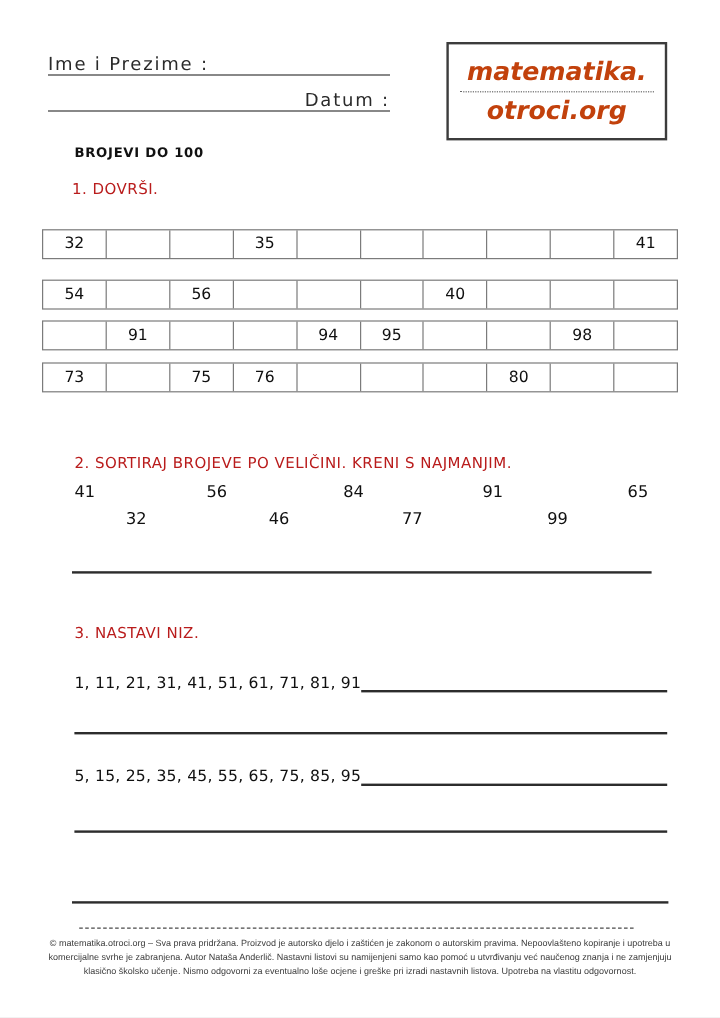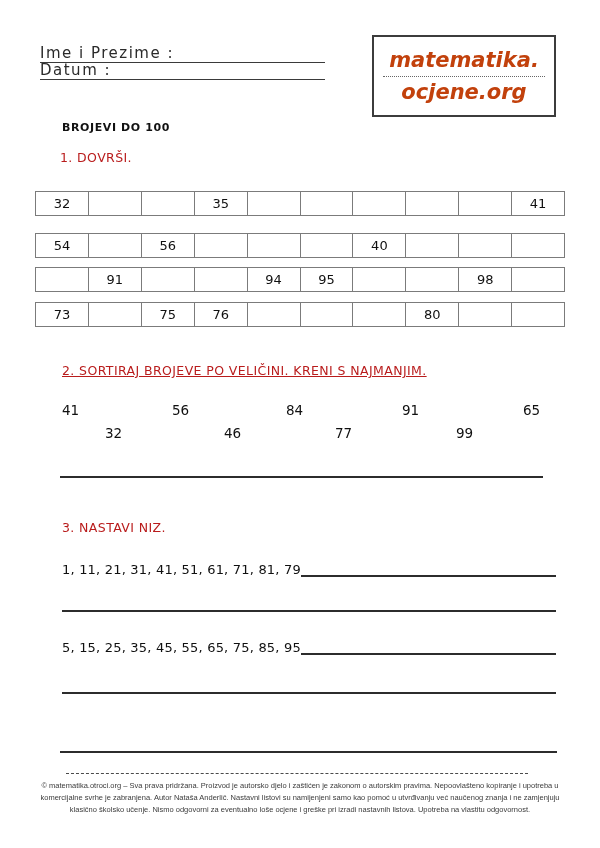--- a/index.html
+++ b/index.html
@@ -14,36 +14,36 @@
     overflow:hidden;
   }
   
   .field-line {
     position:absolute; left:40px; width:285px; height:19px;
     border-bottom:1.5px solid #3a3a3a;
     font-size:15px; letter-spacing:1.5px; color:#2a2a2a;
   }
   .field-line span { text-decoration:none;margin-top:40px; }
   .name-line { top:44px; }
-  .date-line { top:61px; }
+  .date-line { top:74px;text-align:right; }
   .logo-box {
     position:absolute; left:372px; top:35px; width:184px; height:82px;
     border:2px solid #3c3c3c; background:#fff;
     display:flex; flex-direction:column; align-items:center; justify-content:center;
   }
   .logo-line { font-size:21px; font-weight:bold; color:#c2410c; line-height:1.25;font-style:italic; }
   .logo-divider { width:90%; border-top:1.5px dotted #666; margin:2px 0; }
   
   .ws-title {
     position:absolute; left:62px; top:121px;
     font-size:11px; font-weight:bold; letter-spacing:0.6px; color:#111;
   }
   .ex-heading { position:absolute; font-size:12.5px; letter-spacing:0.4px; color:#b91c1c; }
   .ex1-h { left:60px; top:150px; }
-  .ex2-h { left:62px; top:363px;text-decoration:underline; }
+  .ex2-h { left:62px; top:378px; }
   .ex3-h { left:62px; top:520px; }
   
   .grid-row {
     position:absolute; left:35px; width:530px; height:25px;
     display:flex; border:1.5px solid #7b7b7b; background:#fff;
   }
   .grid-cell {
     flex:1; border-right:1.5px solid #7b7b7b;
     font-size:13px; color:#101010;
     display:flex; align-items:center; justify-content:center;
@@ -81,21 +81,21 @@
   <div class="field-line name-line">
     <span>Ime i Prezime :</span>
   </div>
   <div class="field-line date-line">
     <span>Datum :</span>
   </div>
 
   <div class="logo-box">
     <div class="logo-line">matematika.</div>
     <div class="logo-divider"></div>
-    <div class="logo-line">ocjene.org</div>
+    <div class="logo-line">otroci.org</div>
   </div>
 
   <div class="ws-title">BROJEVI DO 100</div>
 
   <div class="ex-heading ex1-h">1. DOVRŠI.</div>
 
   <div class="grid-row" style="top:191px">
     <div class="grid-cell">32</div>
     <div class="grid-cell"></div>
     <div class="grid-cell"></div>
@@ -158,21 +158,21 @@
   <span class="sort-num" style="left:105px;top:425px">32</span>
   <span class="sort-num" style="left:224px;top:425px">46</span>
   <span class="sort-num" style="left:335px;top:425px">77</span>
   <span class="sort-num" style="left:456px;top:425px">99</span>
 
   <div class="answer-line" style="left:60px;top:460px;width:483px"></div>
 
   <div class="ex-heading ex3-h">3. NASTAVI NIZ.</div>
 
   <div class="seq-row" style="top:559px">
-    <span class="seq-text">1, 11, 21, 31, 41, 51, 61, 71, 81, 79</span>
+    <span class="seq-text">1, 11, 21, 31, 41, 51, 61, 71, 81, 91</span>
     <span class="seq-fill"></span>
   </div>
   <div class="answer-line" style="left:62px;top:594px;width:494px"></div>
 
   <div class="seq-row" style="top:637px">
     <span class="seq-text">5, 15, 25, 35, 45, 55, 65, 75, 85, 95</span>
     <span class="seq-fill"></span>
   </div>
   <div class="answer-line" style="left:62px;top:676px;width:494px"></div>
 

